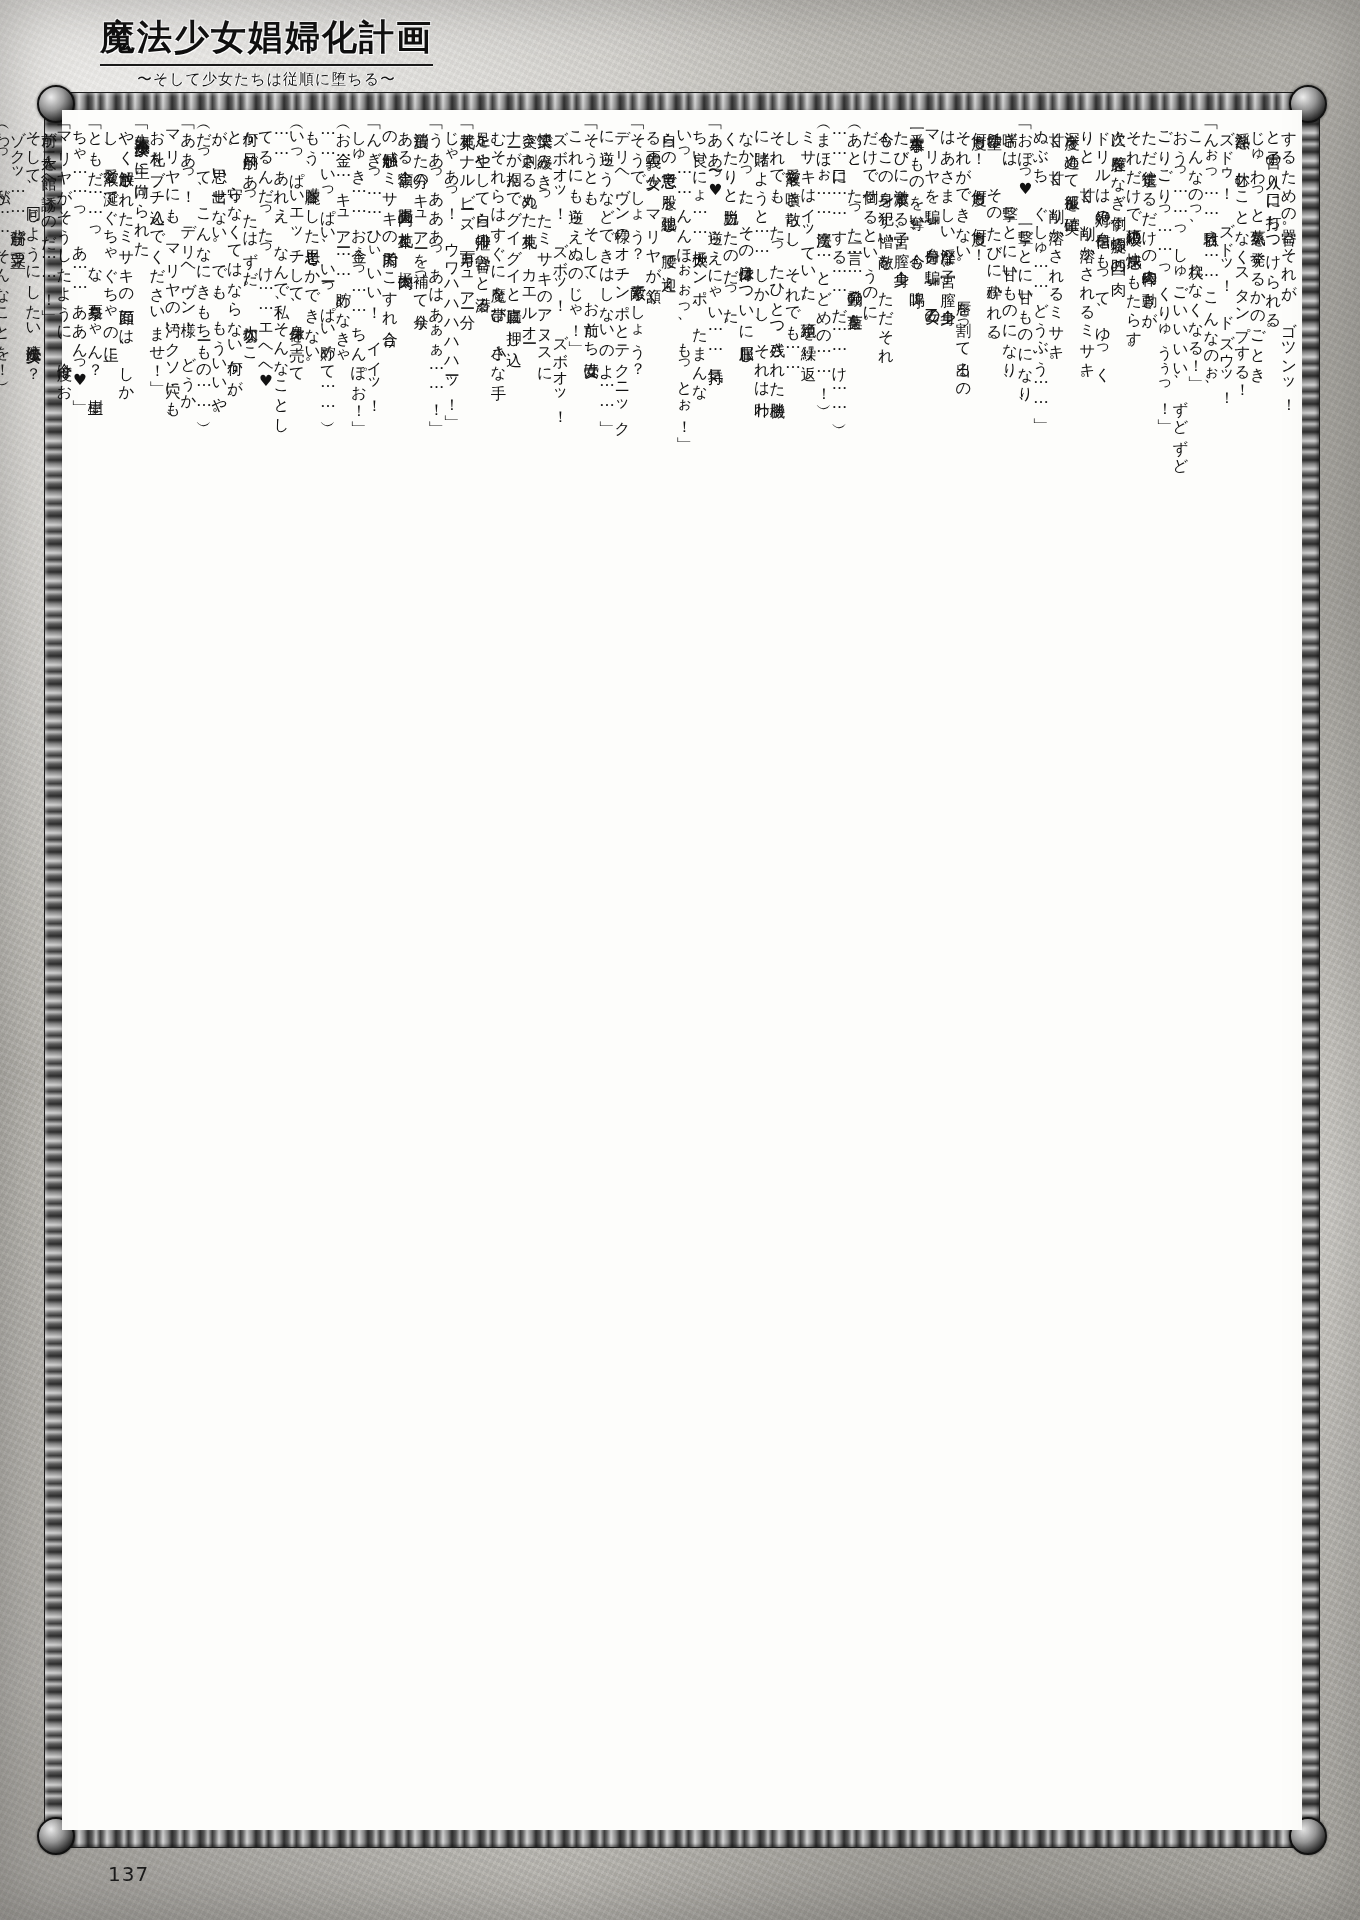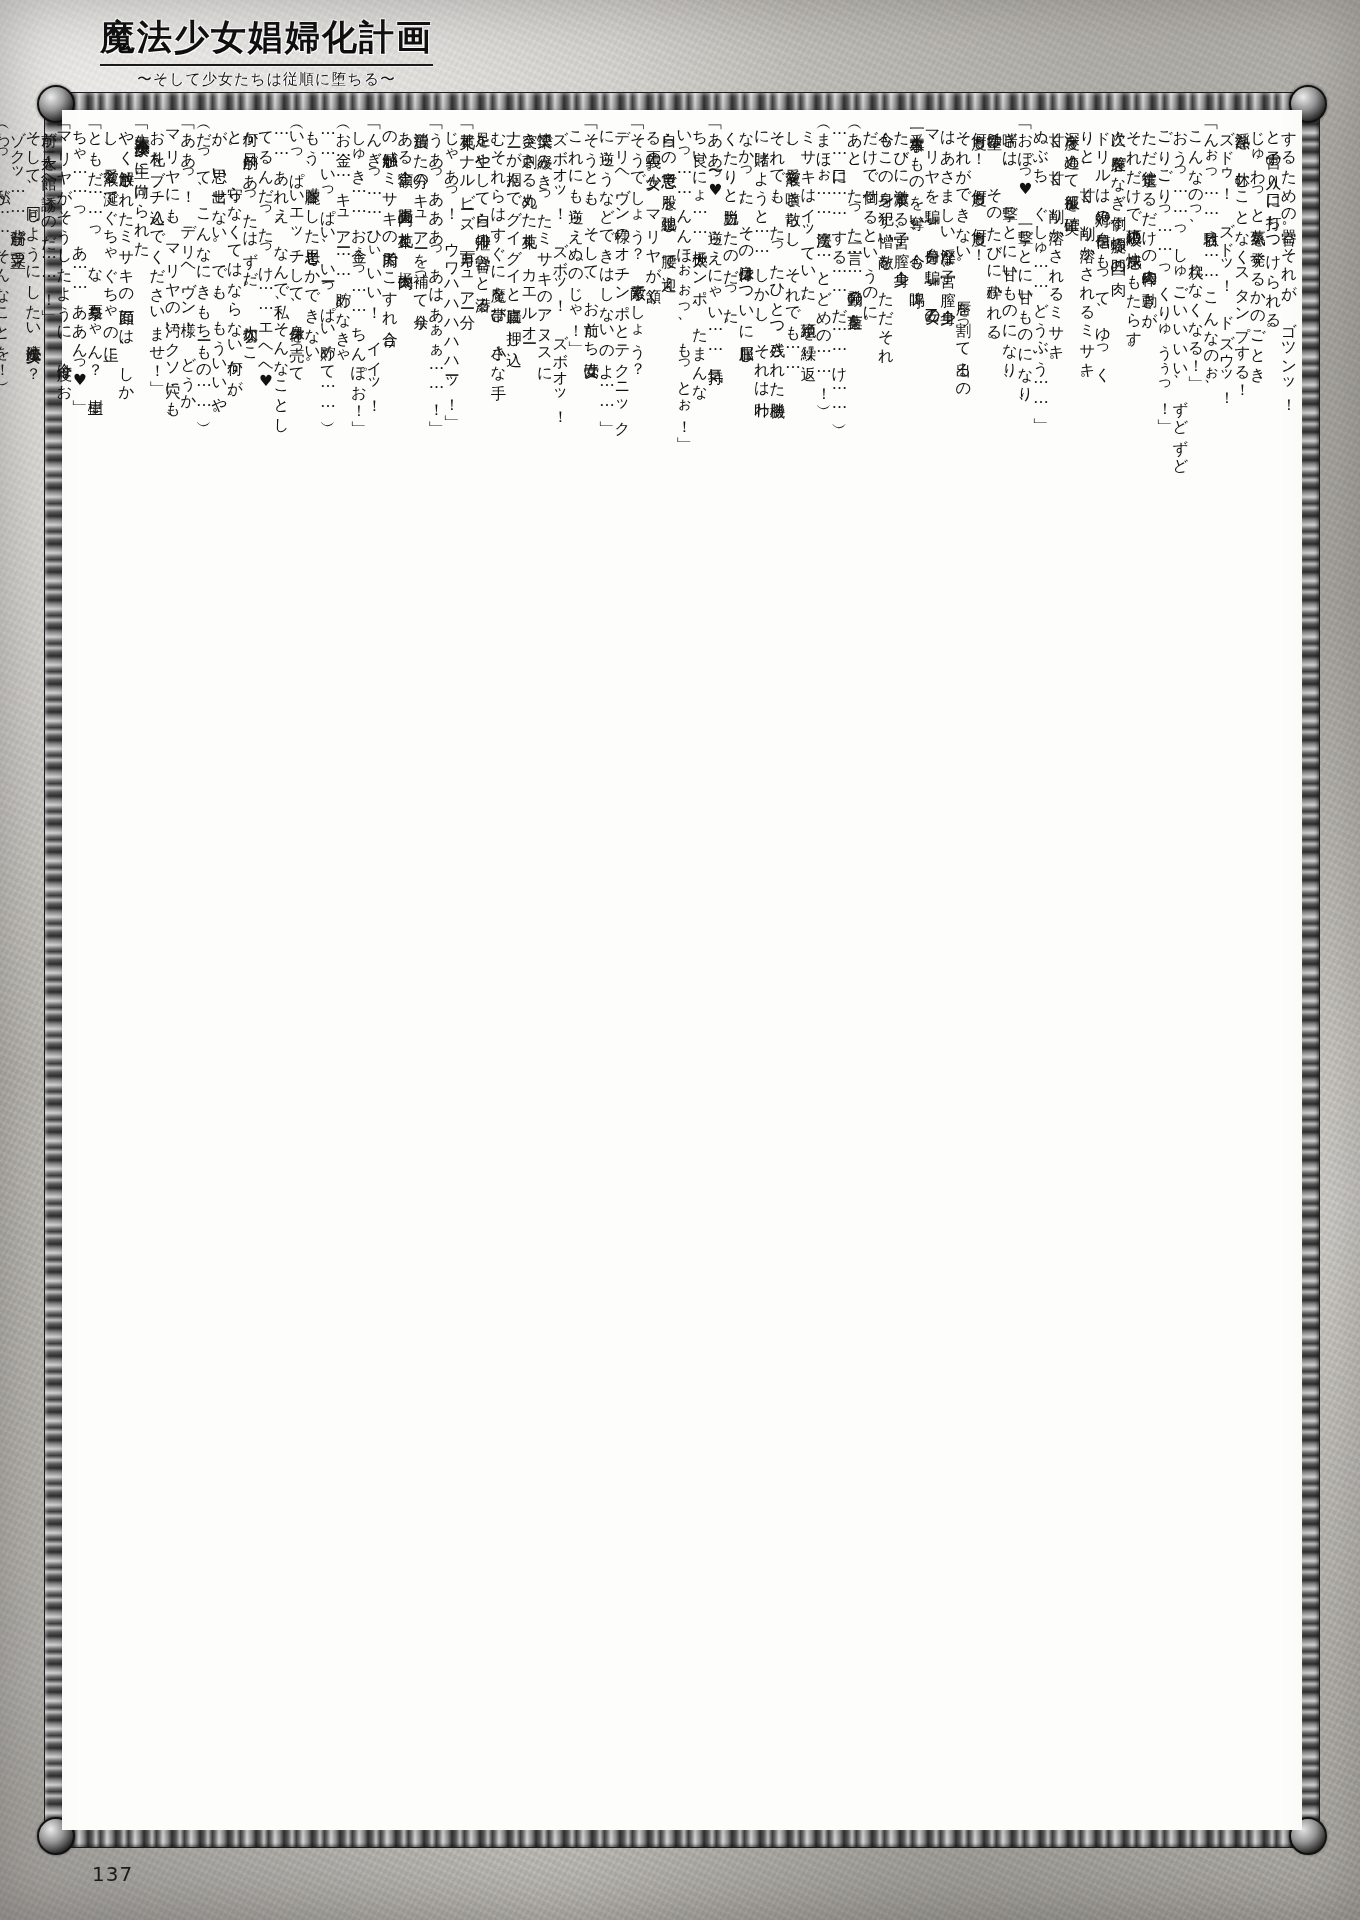--- a/index.html
+++ b/index.html
@@ -165,21 +165,21 @@
     width: 24px;
     white-space: pre-wrap;
     overflow: visible;
     text-align: start;
   }
   
   .column.block2 { height: 1430px; }
 
   #page-number {
     position: absolute;
-    left: 92px;
+    left: 108px;
     bottom: 34px;
     font-family: "DejaVu Sans", sans-serif;
     font-size: 20px;
     color: #1a1a1a;
     letter-spacing: 1px;
   }
 
   
   #edge-shade {
     position: absolute;

